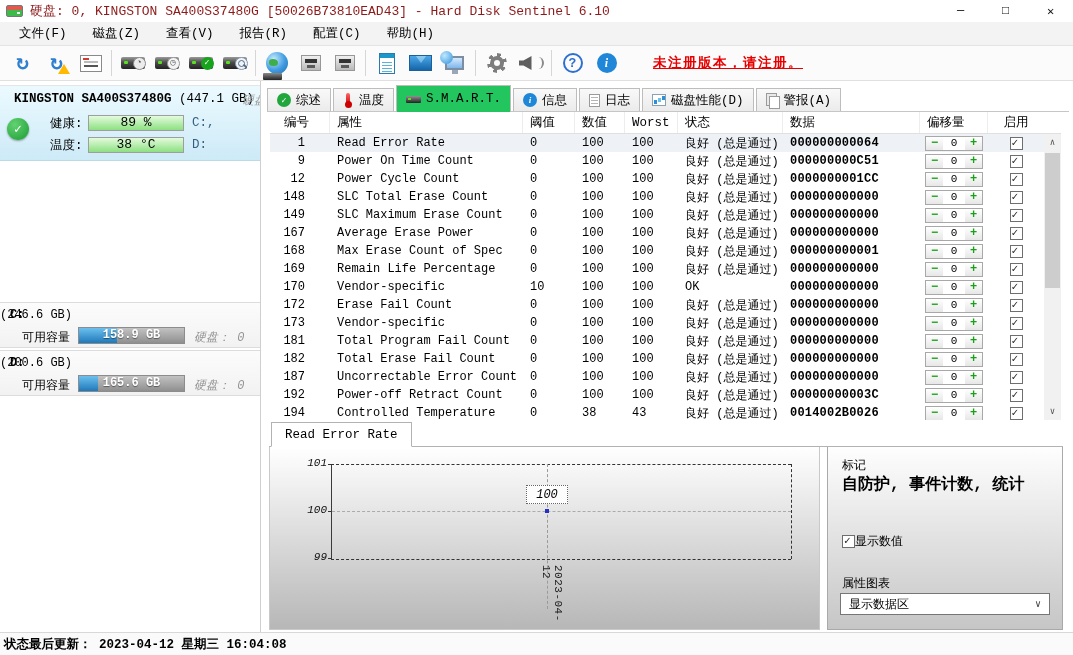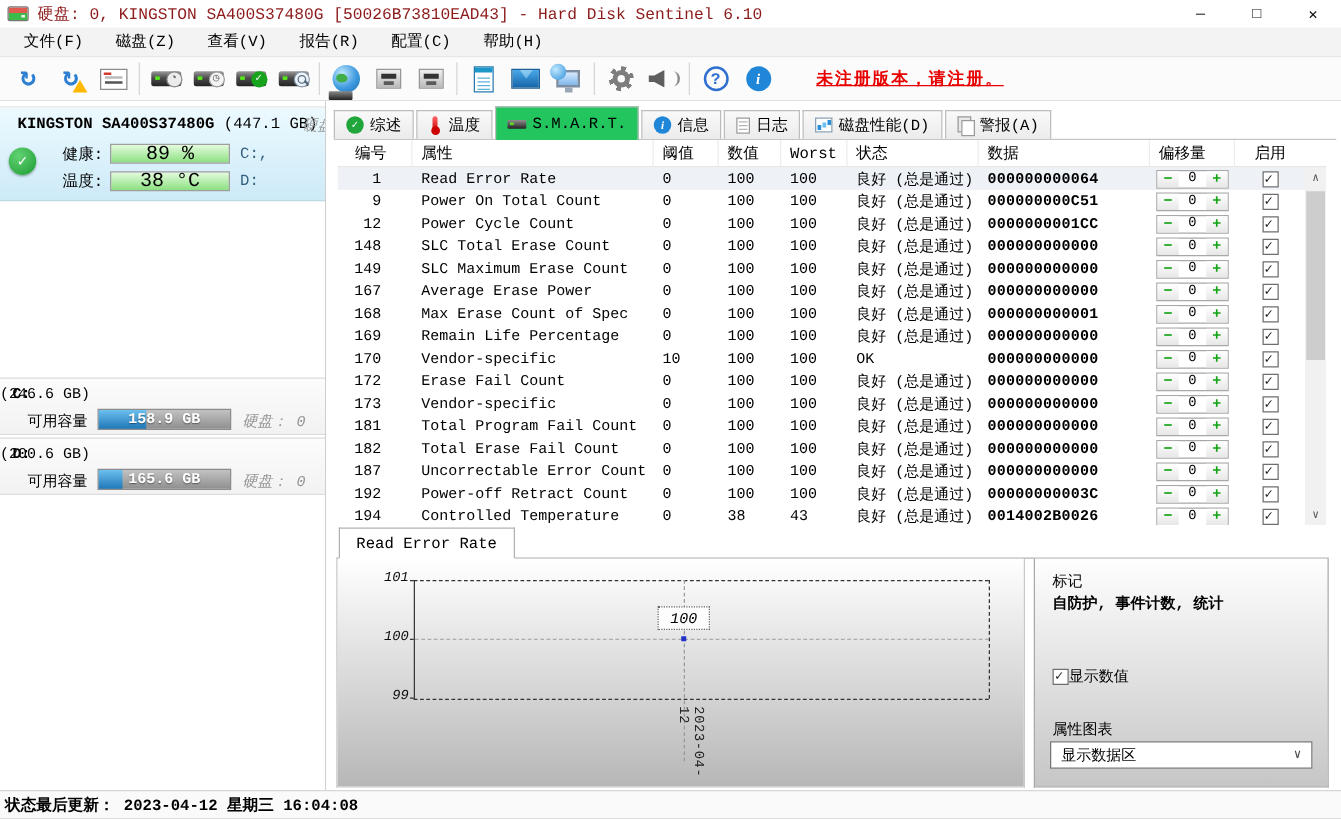--- a/index.html
+++ b/index.html
@@ -71,21 +71,21 @@
   
   .sidebar{position:absolute;left:0;top:81px;width:261px;bottom:23px;background:#fff;border-right:1px solid #cfcfcf;overflow:hidden;}
   .device-panel{position:absolute;left:0;top:4px;width:100%;height:76px;background:linear-gradient(#ecfaff,#cdeaf7);border-top:1px solid #e5e5e5;border-bottom:1px solid #bed9e4;overflow:hidden;}
   .dev-name{position:absolute;left:14px;top:6px;font-weight:700;font-size:12.5px;white-space:nowrap;}
   .dev-size{font-weight:400;}
   .dev-kind{position:absolute;right:-6px;top:6px;color:#9a9a9a;font-style:italic;white-space:nowrap;}
   .sb-badge{position:absolute;left:7px;top:32px;width:22px;height:22px;border-radius:50%;background:radial-gradient(circle at 35% 30%,#62d272,#1c9c32);color:#fff;font-size:13px;font-weight:700;display:flex;align-items:center;justify-content:center;box-shadow:0 1px 2px rgba(0,0,0,.35);}
   .sb-badge::after{content:"✓";}
   .dev-row{position:absolute;left:0;right:0;height:18px;display:flex;align-items:center;}
   .dev-row .lbl{position:absolute;left:50px;font-size:12.5px;}
-  .gbar{position:absolute;left:88px;width:96px;height:16px;border:1px solid #9e9e9e;background:linear-gradient(#e4fbdd,#8ce081);text-align:center;font-size:16px;line-height:14px;}
+  .gbar{position:absolute;left:88px;width:96px;height:16px;border:1px solid #9e9e9e;background:linear-gradient(#e4fbdd,#8ce081);text-align:center;font-size:13px;line-height:14px;}
   .dev-part{position:absolute;left:192px;color:#33607f;font-size:12.5px;}
   .part-panel{position:absolute;left:0;width:100%;height:46px;background:linear-gradient(#fcfcfc,#f2f2f2);border-top:1px solid #dcdcdc;border-bottom:1px solid #dcdcdc;}
   .pp-letter{position:absolute;left:10px;top:5px;font-weight:700;}
   .pp-total{position:absolute;left:0;right:70px;top:5px;text-align:left;}
   .pp-freelbl{position:absolute;left:22px;top:26px;}
   .cbar{position:absolute;left:78px;top:24px;width:107px;height:17px;border:1px solid #8c8c8c;background:linear-gradient(#c2c2c2,#8f8f8f);}
   .cbar-fill{position:absolute;left:0;top:0;bottom:0;background:linear-gradient(#6cc0ef,#1f78b8);}
   .cbar-text{position:absolute;inset:0;text-align:center;color:#fff;font-weight:700;font-size:12px;line-height:15px;text-shadow:0 1px 1px rgba(0,0,0,.45);}
   .pp-disk{position:absolute;left:194px;top:26px;color:#949494;font-style:italic;}
 
@@ -150,21 +150,21 @@
   .ytick{position:absolute;width:26px;text-align:right;font-style:italic;font-size:11px;color:#111;left:31px;}
   .ytick::after{content:"";position:absolute;right:-4px;top:7px;width:3px;height:1px;background:#333;}
   .yt-0{top:10px;} .yt-1{top:57px;} .yt-2{top:104px;}
   .vline{position:absolute;left:277px;top:17px;height:145px;border-left:1px dashed #9a9a9a;}
   .point{position:absolute;left:275px;top:62px;width:4px;height:4px;background:#2430c8;}
   .plabel{position:absolute;left:256px;top:38px;width:42px;height:19px;border:1px dotted #666;background:#fdfdfd;display:flex;align-items:center;justify-content:center;font-style:italic;font-size:12px;}
   .xdate{position:absolute;left:270px;top:118px;writing-mode:vertical-rl;font-size:11px;color:#222;letter-spacing:.5px;}
 
   .right-panel{position:absolute;left:566px;top:366px;width:236px;height:183px;background:linear-gradient(#fefefe,#c6c6c6);border:1px solid #a9a9a9;border-top:none;text-align:right;}
   .rp-flags-label{position:absolute;left:14px;top:10px;}
-  .rp-flags-value{position:absolute;left:14px;top:27px;font-weight:700;font-size:12px;}
+  .rp-flags-value{position:absolute;left:14px;top:27px;font-weight:700;font-size:16px;}
   .rp-check-row{position:absolute;left:14px;top:86px;display:flex;align-items:center;}
   .rp-select-label{position:absolute;left:14px;top:128px;}
   .rp-select{position:absolute;left:12px;right:12px;top:146px;height:22px;background:#fff;border:1px solid #767676;display:flex;align-items:center;padding:4px 8px;}
   .chevron{margin-left:auto;color:#444;font-size:10px;}
   .chevron::after{content:"∨";}
 
   
   .statusbar{position:absolute;left:0;bottom:0;width:100%;height:23px;background:#fafafa;border-top:1px solid #d8d8d8;display:flex;align-items:center;padding-left:4px;font-weight:700;font-size:12.5px;}
 </style>
 </head>
@@ -378,21 +378,21 @@
         <span class="spin-btn spin-plus"></span>
       </span>
     </span>
     <span class="c-enabled">
       <span class="checkbox checked"></span>
     </span>
   </div>
 
   <div class="trow">
     <span class="c-id">9</span>
-    <span class="c-attr">Power On Total Count</span>
+    <span class="c-attr">Power On Time Count</span>
     <span class="c-th">0</span>
     <span class="c-val">100</span>
     <span class="c-worst">100</span>
     <span class="c-status">良好  (总是通过)</span>
     <span class="c-data">000000000C51</span>
     <span class="c-offset">
       <span class="spinner">
         <span class="spin-btn spin-minus"></span>
         <span class="spin-val">0</span>
         <span class="spin-btn spin-plus"></span>

